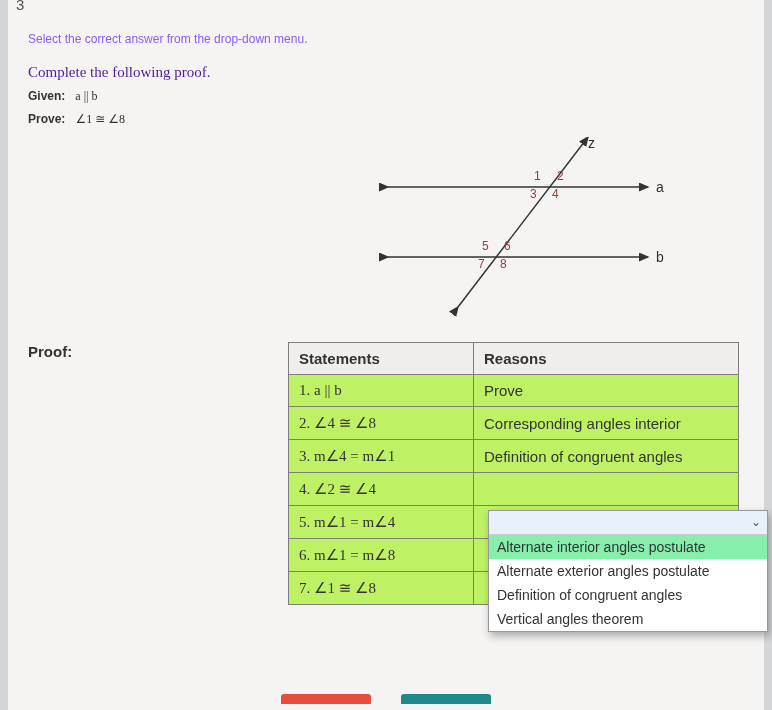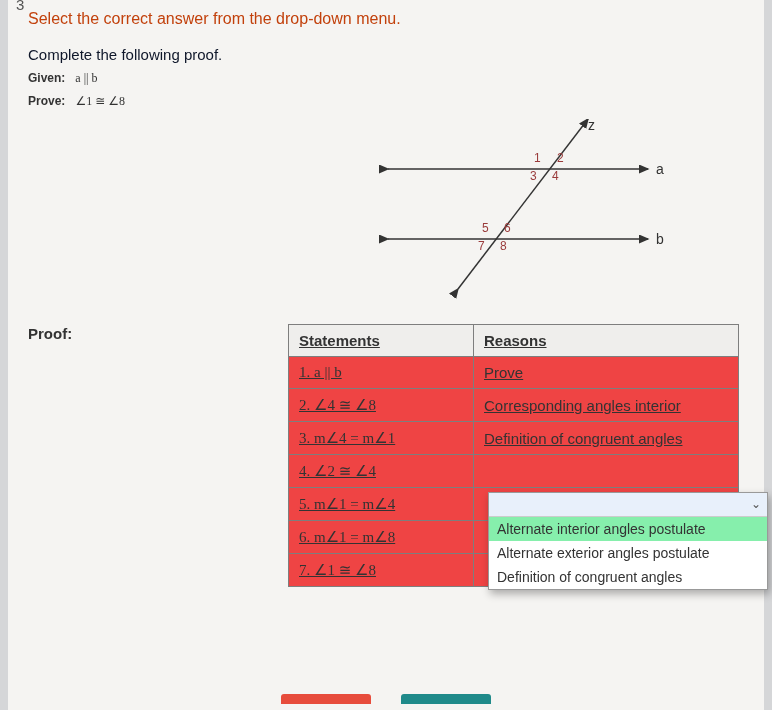--- a/index.html
+++ b/index.html
@@ -20,27 +20,29 @@
     position: relative;
   }
   .qnum {
     position: absolute;
     top: -4px;
     left: 8px;
     font-size: 15px;
     color: #555;
   }
   .instruction {
-    font-size: 16px;
-    color: #c2410c;
+    margin-top: 22px;
+    font-size: 12px;
+    color: #8b5cf6;
   }
   .sub {
     margin-top: 18px;
     font-size: 15px;
-    color: #0f172a;
+    color: #4c1d95;
+    font-family: Liberation Serif, serif;
   }
   .given, .prove {
     margin-top: 8px;
     font-size: 12px;
   }
   .given b, .prove b { font-weight: bold; }
   .prove-math .ang { font-family: Liberation Serif, serif; }
   .diagram {
     position: relative;
     width: 340px;
@@ -54,23 +56,22 @@
     color: #333;
     margin-top: 6px;
   }
   .proof-wrap {
     margin-left: 260px;
     margin-top: -18px;
     position: relative;
   }
   table.proof {
     border-collapse: collapse;
-    background: #ef4444;
-    font-size: 15px;
-    text-decoration: underline;
+    background: #bef264;
+    font-size: 15px;
   }
   table.proof th, table.proof td {
     border: 1px solid #7e7e7e;
     padding: 7px 10px;
     text-align: left;
     vertical-align: middle;
     font-weight: normal;
   }
   table.proof th {
     font-weight: bold;
@@ -225,20 +226,21 @@
     </tbody>
       </table>
 
     <div class="dropdown">
       <div class="sel-row">
         <span class="caret">⌄</span>
       </div>
       <div class="opt hl">Alternate interior angles postulate</div>
       <div class="opt">Alternate exterior angles postulate</div>
       <div class="opt">Definition of congruent angles</div>
+      <div class="opt">Vertical angles theorem</div>
     </div>
   </div>
 
   <div class="bottom-tabs">
     <div class="tab red"></div>
     <div class="tab teal"></div>
   </div>
 </div>
 
 </body></html>

